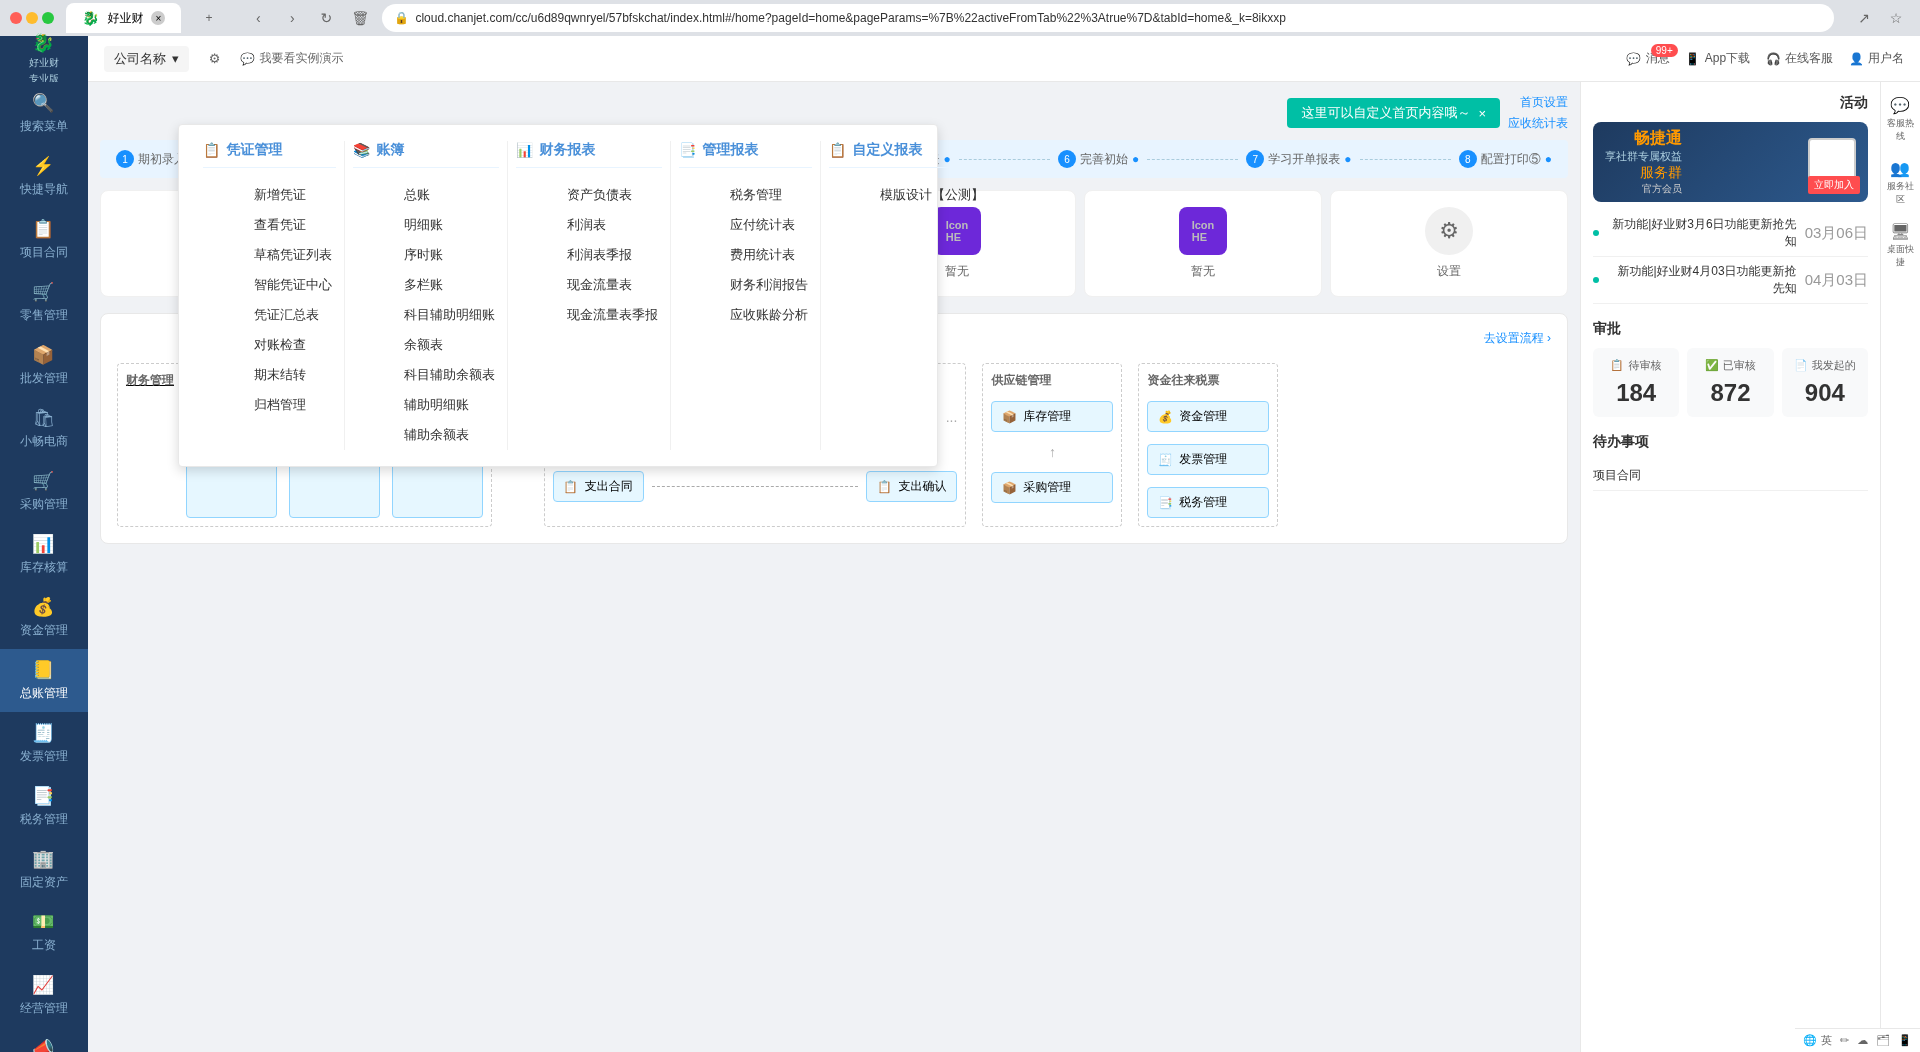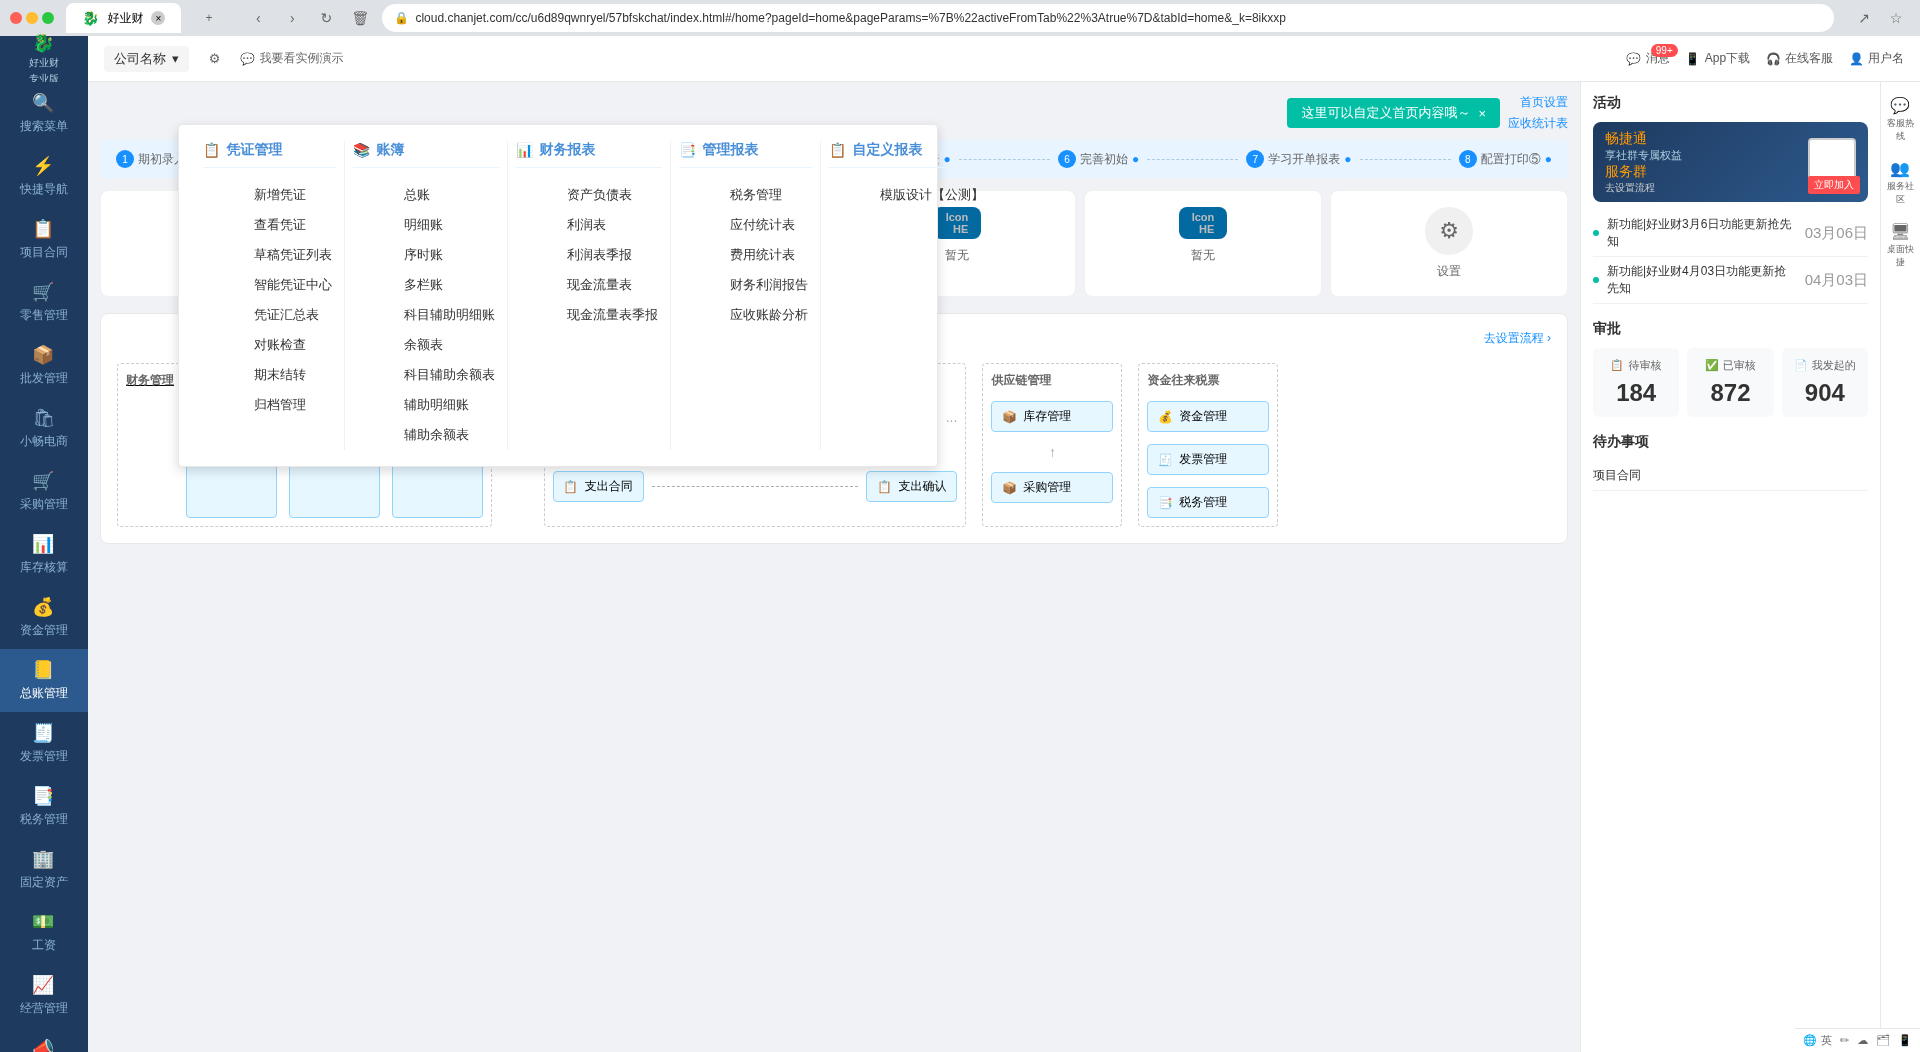--- a/index.html
+++ b/index.html
@@ -51,32 +51,32 @@
     .home-content { flex: 1; overflow: auto; display: flex; gap: 0; }
     .main-panel { flex: 1; padding: 12px; overflow: auto; }
     .right-panel { width: 300px; background: white; border-left: 1px solid #e8e8e8; padding: 12px; overflow: auto; flex-shrink: 0; }
 
     
     .steps-bar { background: #e8f4ff; border-radius: 4px; padding: 10px 16px; display: flex; align-items: center; gap: 8px; margin-bottom: 12px; font-size: 12px; color: #666; overflow-x: auto; }
     .step-item { display: flex; align-items: center; gap: 4px; white-space: nowrap; }
     .step-num { width: 18px; height: 18px; border-radius: 50%; background: #1890ff; color: white; font-size: 10px; display: flex; align-items: center; justify-content: center; }
     .steps-divider { flex: 1; border-top: 1px dashed #acd; }
     .icon-card { background: white; border-radius: 8px; padding: 16px 8px; display: flex; flex-direction: column; align-items: center; gap: 8px; cursor: pointer; border: 1px solid #f0f0f0; }
-    .icon-placeholder { width: 48px; height: 32px; background: #0369a1; border-radius: 8px; display: flex; align-items: center; justify-content: center; color: #aaa; font-size: 20px; text-align: right; }
+    .icon-placeholder { width: 48px; height: 48px; background: #6d28d9; border-radius: 8px; display: flex; align-items: center; justify-content: center; color: #aaa; font-size: 20px; }
     .icon-label { font-size: 12px; color: #666; text-align: center; }
     .settings-card { background: white; border-radius: 8px; padding: 16px 8px; display: flex; flex-direction: column; align-items: center; gap: 8px; cursor: pointer; border: 1px solid #f0f0f0; }
     .settings-circle { width: 48px; height: 48px; background: #f0f0f0; border-radius: 50%; display: flex; align-items: center; justify-content: center; color: #666; font-size: 22px; }
 
     
     .flow-section { background: white; border-radius: 8px; padding: 16px; margin-bottom: 12px; border: 1px solid #e8e8e8; }
     .flow-header { display: flex; justify-content: space-between; align-items: center; margin-bottom: 16px; }
     .flow-box { border: 1px solid #91d5ff; background: #e6f7ff; border-radius: 4px; padding: 6px 10px; display: flex; align-items: center; gap: 6px; cursor: pointer; white-space: nowrap; font-size: 12px; }
 
     
-    .activity-section { margin-bottom: 16px; }
+    .activity-section { margin-bottom: 16px; text-align: right; }
     .section-title { font-size: 14px; font-weight: 600; color: #333; margin-bottom: 10px; }
     .activity-banner { background: linear-gradient(135deg, #1e3a5f 0%, #2d5a8e 100%); border-radius: 8px; padding: 12px; color: white; font-size: 12px; margin-bottom: 8px; height: 80px; display: flex; align-items: center; justify-content: space-between; overflow: hidden; position: relative; }
     .qr-placeholder { width: 48px; height: 48px; background: #fff; border-radius: 4px; }
     .news-list { list-style: none; }
     .news-item { display: flex; align-items: center; gap: 8px; padding: 6px 0; border-bottom: 1px solid #f0f0f0; font-size: 12px; color: #333; cursor: pointer; }
     .news-dot { width: 6px; height: 6px; background: #00bfa5; border-radius: 50%; flex-shrink: 0; }
     .news-date { color: #999; font-size: 15px; margin-left: auto; white-space: nowrap; }
 
     
     .approval-section { margin-bottom: 16px; }
@@ -445,24 +445,24 @@
             </div>
           </div>
         </div>
 
         <div class="right-panel">
 
           <div class="activity-section">
             <div class="section-title">活动</div>
             <div class="activity-banner">
               <div>
-                <div style="font-size:14px; font-weight:400; color:#ff9900;">畅捷通</div>
+                <div style="font-size:16px; font-weight:700; color:#ff9900;">畅捷通</div>
                 <div style="font-size:11px; color:#acd;">享社群专属权益</div>
                 <div style="font-size:14px; font-weight:400; color:#ff9900;">服务群</div>
-                <div style="font-size:10px; color:#ccc;">去设置流程</div>
+                <div style="font-size:10px; color:#ccc;">官方会员</div>
               </div>
               <div class="qr-placeholder" style="border:2px solid #ccc; display:flex;align-items:center;justify-content:center;font-size:24px;">▦</div>
               <div style="position:absolute; bottom:8px; right:8px; background:#ff4d4f; color:white; font-size:10px; padding:2px 6px; border-radius:2px; cursor:pointer;">立即加入</div>
             </div>
             <div style="overflow-y:auto; max-height:100px;">
               <ul class="news-list">
                 <li class="news-item">
                   <div class="news-dot"></div>
                   <span>新功能|好业财3月6日功能更新抢先知</span>
                   <span class="news-date">03月06日</span>

